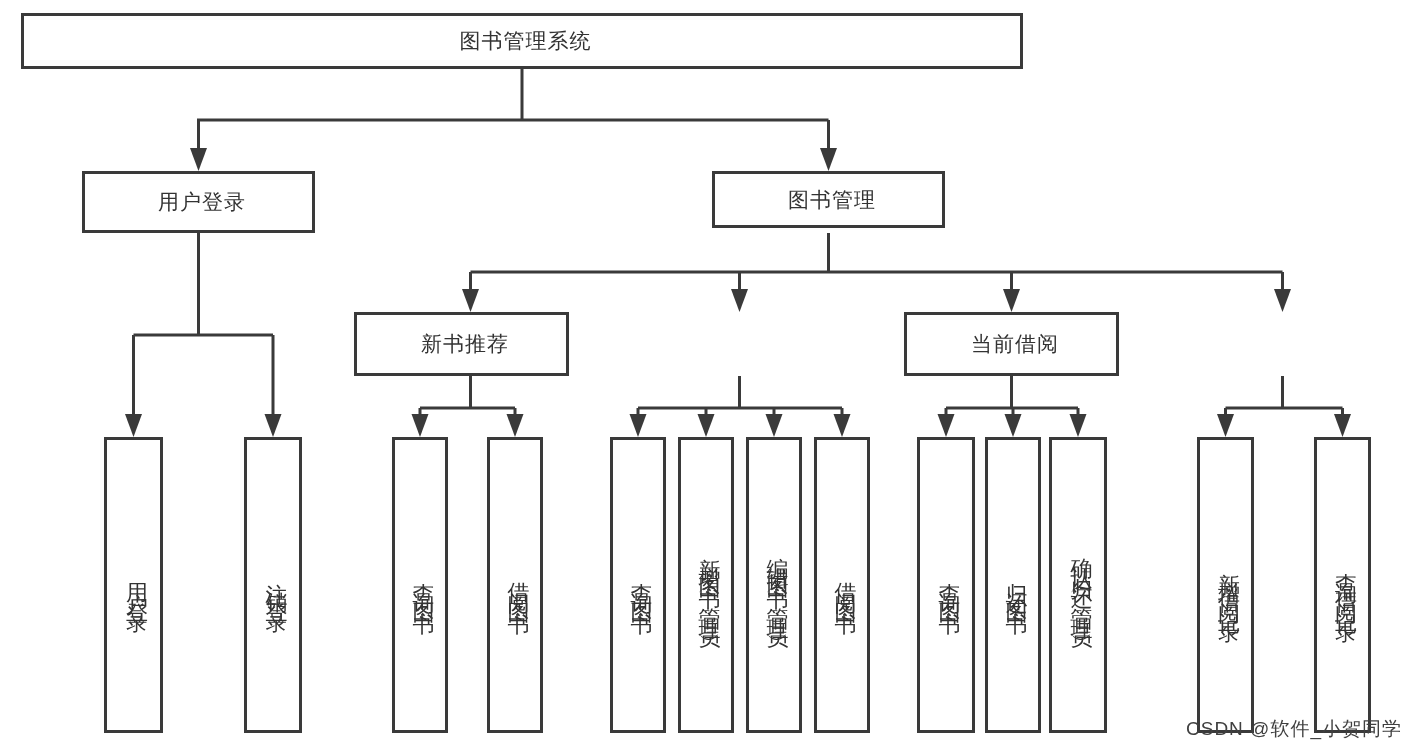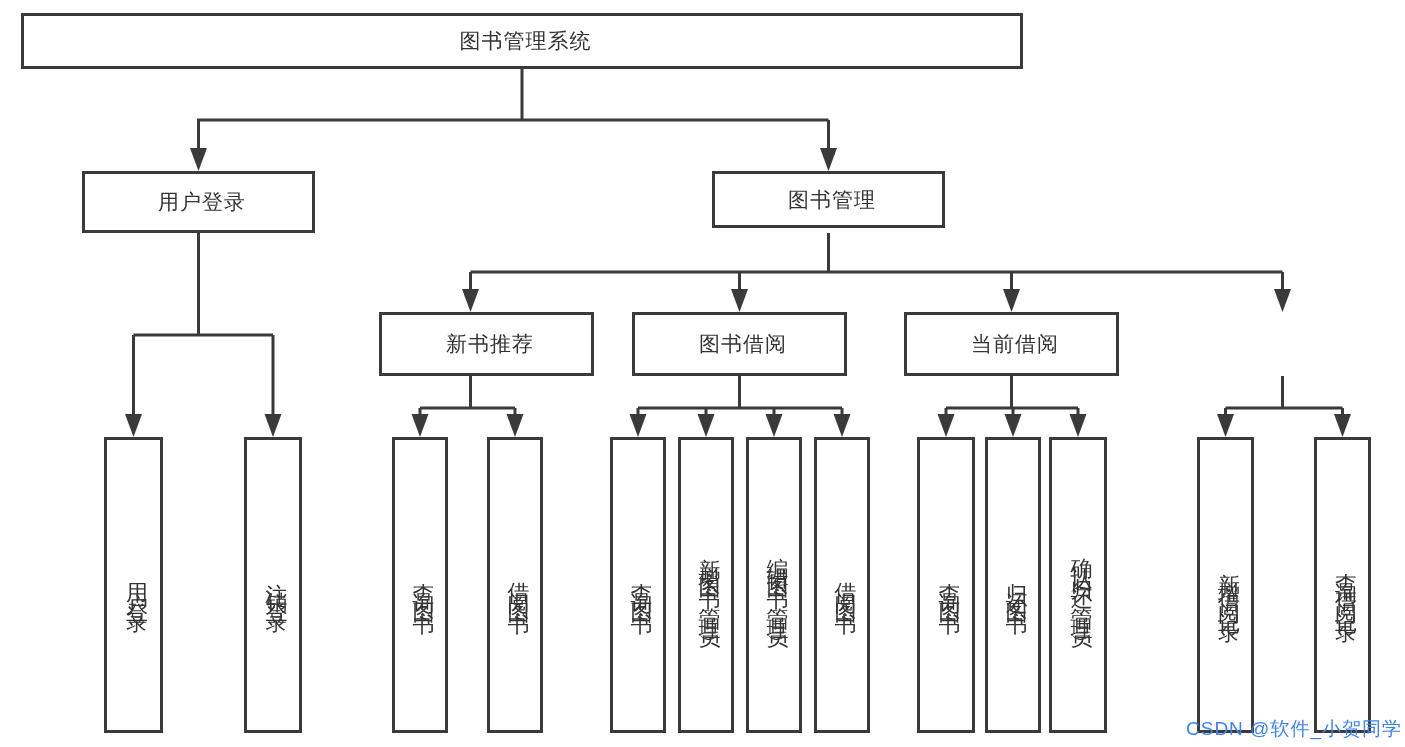--- a/index.html
+++ b/index.html
@@ -44,21 +44,21 @@
     color: #333333;
     letter-spacing: 10px;
     line-height: 1;
     white-space: nowrap;
   }
   .watermark {
     position: absolute;
     left: 1186px;
     top: 716px;
     font-size: 19px;
-    color: #3b82f6;
+    color: #404040;
     letter-spacing: 1px;
     white-space: nowrap;
     z-index: 5;
   }
 </style>
 </head>
 <body>
 
 <div id="canvas">
 
@@ -113,25 +113,22 @@
     <span>图书管理系统</span>
   </div>
 
   <div class="node box-h" style="left:82px;top:171px;width:233px;height:62px">
     <span>用户登录</span>
   </div>
   <div class="node box-h" style="left:712px;top:171px;width:233px;height:57px">
     <span>图书管理</span>
   </div>
 
-  <div class="node box-h" style="left:379px;top:312px;width:215px;height:64px">
+  <div class="node box-h" style="left:354px;top:312px;width:215px;height:64px">
     <span>新书推荐</span>
-  </div>
-  <div class="node box-h" style="left:632px;top:312px;width:215px;height:64px">
-    <span>图书借阅</span>
   </div>
   <div class="node box-h" style="left:904px;top:312px;width:215px;height:64px">
     <span>当前借阅</span>
   </div>
 
   <div class="node box-v" style="left:104px;top:437px;width:59px;height:296px">
     <span>用户登录</span>
   </div>
   <div class="node box-v" style="left:244px;top:437px;width:58px;height:296px">
     <span>注销登录</span>

